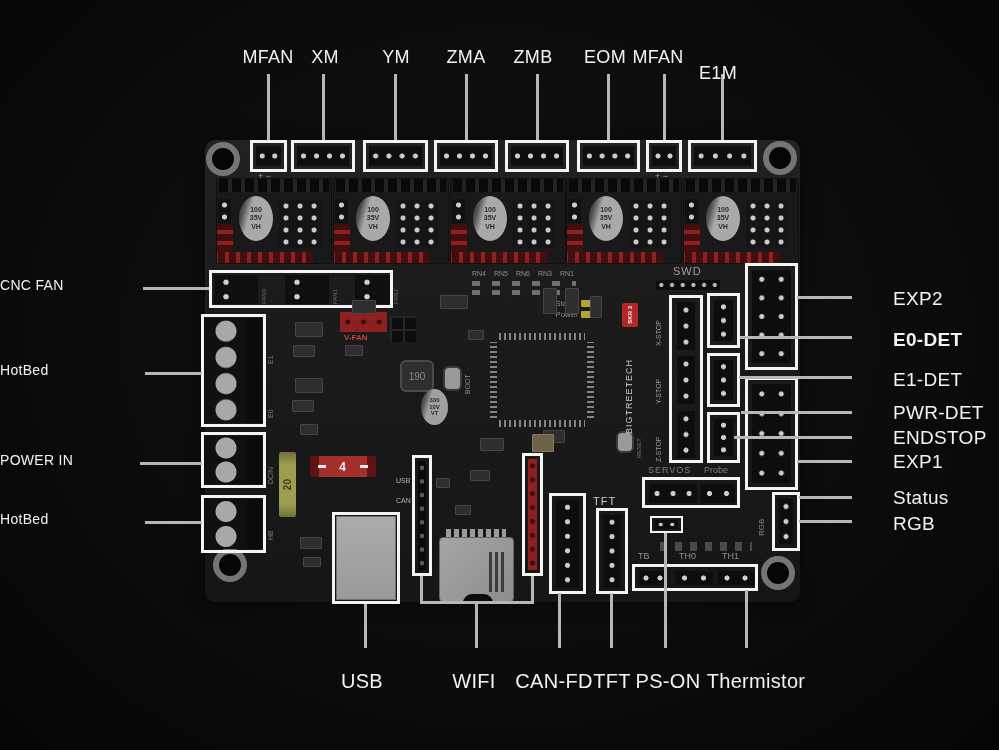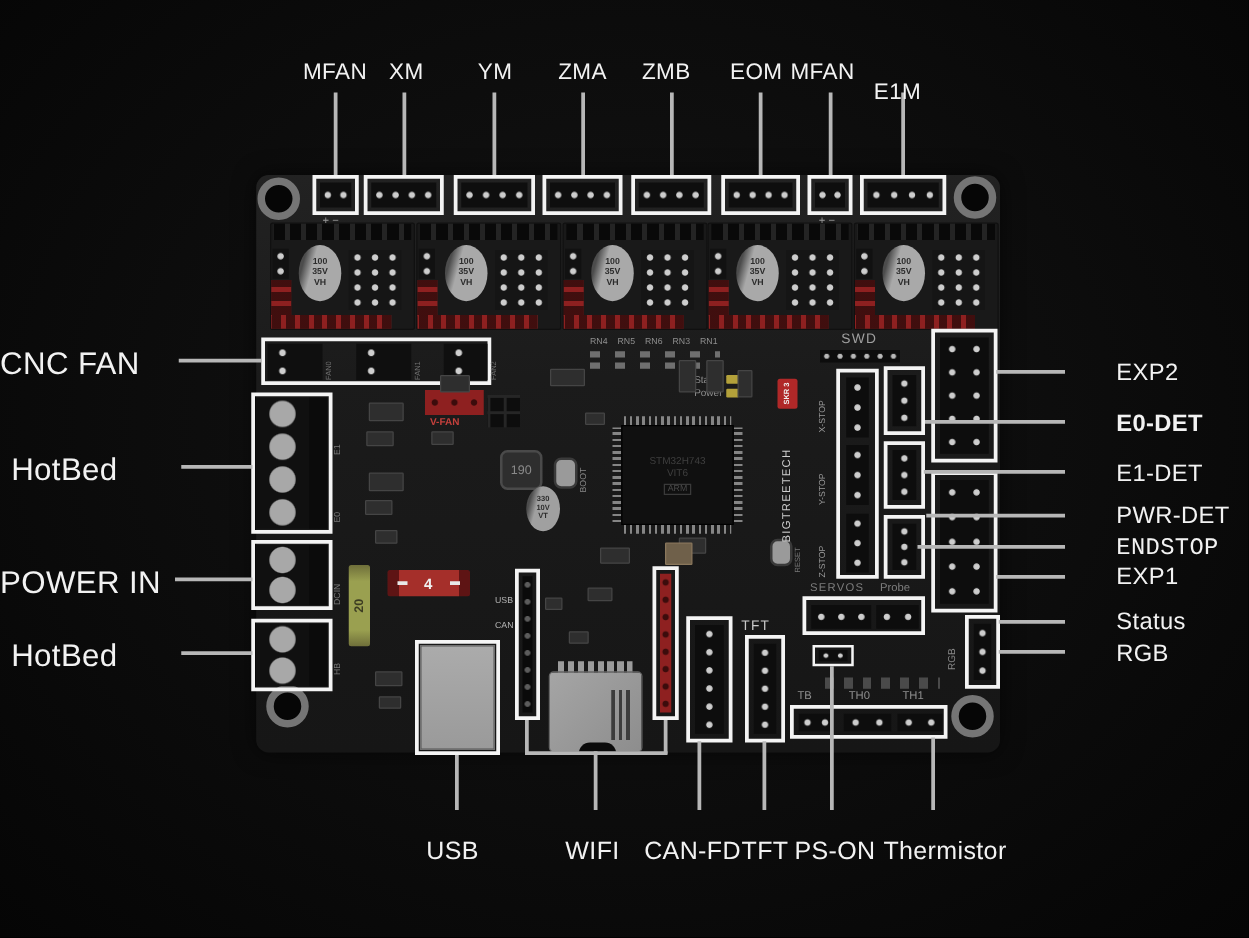--- a/index.html
+++ b/index.html
@@ -3,21 +3,21 @@
 <meta charset="utf-8">
 <style>
   html,body{margin:0;padding:0;background:#000;}
   .stage{position:relative;width:999px;height:750px;overflow:hidden;
          background:radial-gradient(ellipse at 50% 45%, #141414 0%, #0c0c0c 55%, #050505 100%);
          font-family:"Liberation Sans",sans-serif;}
   .a{position:absolute;box-sizing:border-box;}
   
   .cl{position:absolute;color:#f2f2f2;white-space:nowrap;letter-spacing:.3px;}
   .cl-top{font-size:18px;transform:translateX(-50%);}
-  .cl-left{font-size:25px;text-align:center;}
+  .cl-left{font-size:14px;text-align:left;}
   .cl-right{font-size:19px;}
   .cl-bottom{font-size:20px;transform:translateX(-50%);}
   
   .ln{position:absolute;background:#b7b7b7;}
   
   .wb{position:absolute;border:3px solid #f4f4f4;box-sizing:border-box;}
   
   .pin{background-color:#111;background-image:radial-gradient(circle,#cdcdcd 2.2px,rgba(0,0,0,0) 2.9px);background-repeat:repeat;}
   .dim{background-image:radial-gradient(circle,#5c5c5c 2px,rgba(0,0,0,0) 2.6px);}
   .px2{background-size:50% 100%;} .px3{background-size:33.4% 100%;} .px4{background-size:25% 100%;} .px6{background-size:16.7% 100%;}
@@ -195,25 +195,20 @@
 
   <div class="a" style="left:443px;top:366px;width:19px;height:25px;border-radius:6px;background:#9a9a9a;border:2px solid #3a3a3a;"></div>
   <div class="sk vt" style="left:464px;top:362px;height:32px;font-size:7px;color:#8a8a8a;">BOOT</div>
   <div class="a" style="left:616px;top:431px;width:18px;height:22px;border-radius:6px;background:#9a9a9a;border:2px solid #3a3a3a;"></div>
   <div class="sk vt" style="left:636px;top:428px;height:30px;font-size:6px;color:#777;">RESET</div>
 
   <div class="a combh" style="left:499px;top:333px;width:86px;height:7px;"></div>
   <div class="a combh" style="left:499px;top:420px;width:86px;height:7px;"></div>
   <div class="a combv" style="left:490px;top:342px;width:7px;height:76px;"></div>
   <div class="a combv" style="left:587px;top:342px;width:7px;height:76px;"></div>
-  <div class="a" style="left:497px;top:340px;width:90px;height:80px;background:#101010;border:1px solid #000;display:flex;flex-direction:column;align-items:center;justify-content:center;">
-    <span style="font-size:8px;color:#3f3f3f;white-space:pre-line;text-align:center;line-height:1.3;">STM32H743
-VIT6</span>
-    <span style="font-size:7px;color:#4a4a4a;border:1px solid #3a3a3a;padding:0 2px;margin-top:3px;">ARM</span>
-  </div>
 
   <div class="sk" style="left:472px;top:270px;font-size:7px;">RN4</div>
   <div class="sk" style="left:494px;top:270px;font-size:7px;">RN5</div>
   <div class="sk" style="left:516px;top:270px;font-size:7px;">RN6</div>
   <div class="sk" style="left:538px;top:270px;font-size:7px;">RN3</div>
   <div class="sk" style="left:560px;top:270px;font-size:7px;">RN1</div>
   <div class="dashrow" style="left:472px;top:281px;width:104px;height:5px;"></div>
   <div class="dashrow" style="left:472px;top:290px;width:104px;height:5px;"></div>
 
   <div class="sk" style="left:530px;top:300px;width:48px;text-align:right;">Status</div>
@@ -373,21 +368,21 @@
 
   <div class="cl cl-left" style="left:0;top:277px;width:103px;">CNC FAN</div>
   <div class="cl cl-left" style="left:0;top:362px;width:103px;">HotBed</div>
   <div class="cl cl-left" style="left:0;top:452px;width:103px;">POWER IN</div>
   <div class="cl cl-left" style="left:0;top:511px;width:103px;">HotBed</div>
 
   <div class="cl cl-right" style="left:893px;top:288px;">EXP2</div>
   <div class="cl cl-right" style="left:893px;top:329px;font-weight:bold;">E0-DET</div>
   <div class="cl cl-right" style="left:893px;top:369px;">E1-DET</div>
   <div class="cl cl-right" style="left:893px;top:402px;">PWR-DET</div>
-  <div class="cl cl-right" style="left:893px;top:427px;font-family:Liberation Mono, monospace;">ENDSTOP</div>
+  <div class="cl cl-right" style="left:893px;top:427px;">ENDSTOP</div>
   <div class="cl cl-right" style="left:893px;top:451px;">EXP1</div>
   <div class="cl cl-right" style="left:893px;top:487px;">Status</div>
   <div class="cl cl-right" style="left:893px;top:513px;">RGB</div>
 
   <div class="cl cl-bottom" style="left:362px;top:670px;">USB</div>
   <div class="cl cl-bottom" style="left:474px;top:670px;">WIFI</div>
   <div class="cl cl-bottom" style="left:554px;top:670px;">CAN-FD</div>
   <div class="cl cl-bottom" style="left:612px;top:670px;">TFT</div>
   <div class="cl cl-bottom" style="left:668px;top:670px;">PS-ON</div>
   <div class="cl cl-bottom" style="left:756px;top:670px;">Thermistor</div>

